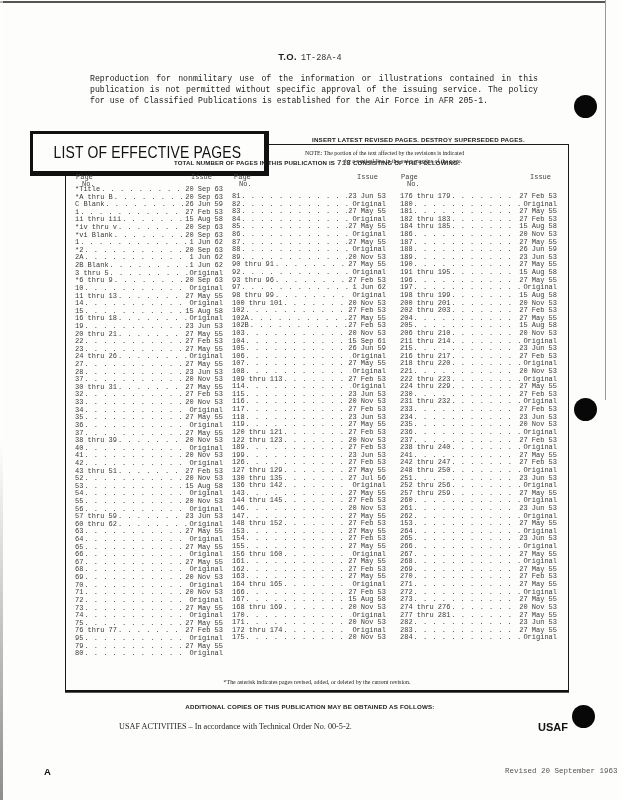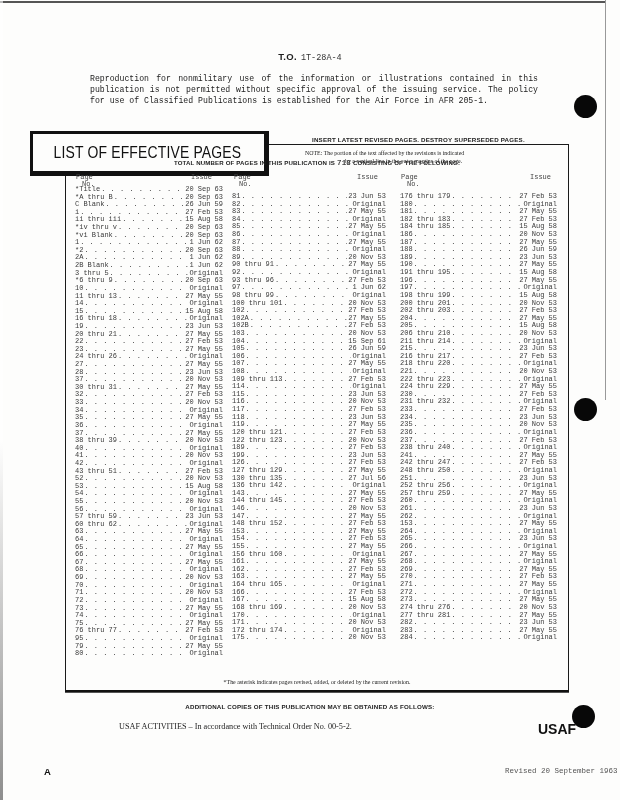--- a/index.html
+++ b/index.html
@@ -38,21 +38,21 @@
   .row { display:flex; height:7.62px; line-height:7.62px; white-space:nowrap; }
   .row .pg { flex:0 0 auto; }
   .row .lead { flex:1 1 auto; overflow:hidden; position:relative; margin:0 1px; }
   .row .lead::before { content:". . . . . . . . . . . . . . . . . . . . . . . . . . . . . . . . . . . ."; position:absolute; left:0; top:0; white-space:nowrap; letter-spacing:.5px; }
   .row .iss { flex:0 0 auto; text-align:right; }
 
   .footnote { left:65px; width:504px; top:679px; text-align:center; font-size:5.9px; color:#222; }
 
   .addl { left:0; width:620px; top:703px; text-align:center; font-size:6.2px; font-weight:bold; letter-spacing:.2px; color:#222; }
   .usaf-act { left:75px; top:722px; font-size:8.2px; color:#222;margin-left:44px; }
-  .usaf-mark { left:538px; top:721px; font-size:14px; font-weight:bold; color:#111; }
+  .usaf-mark { left:538px; top:721px; font-size:11px; font-weight:bold; color:#111; }
   .page-letter { left:44px; top:766px; font-size:9.5px; font-weight:bold; color:#111; }
   .revised { left:468px; top:767px; font-size:7.5px; color:#555; }
 
   .hole { width:23px; height:23px; border-radius:50%; background:#080808; }
 </style>
 </head>
 <body>
 
 <div class="abs page-edge-top"></div>
 <div class="abs page-edge-right"></div>

